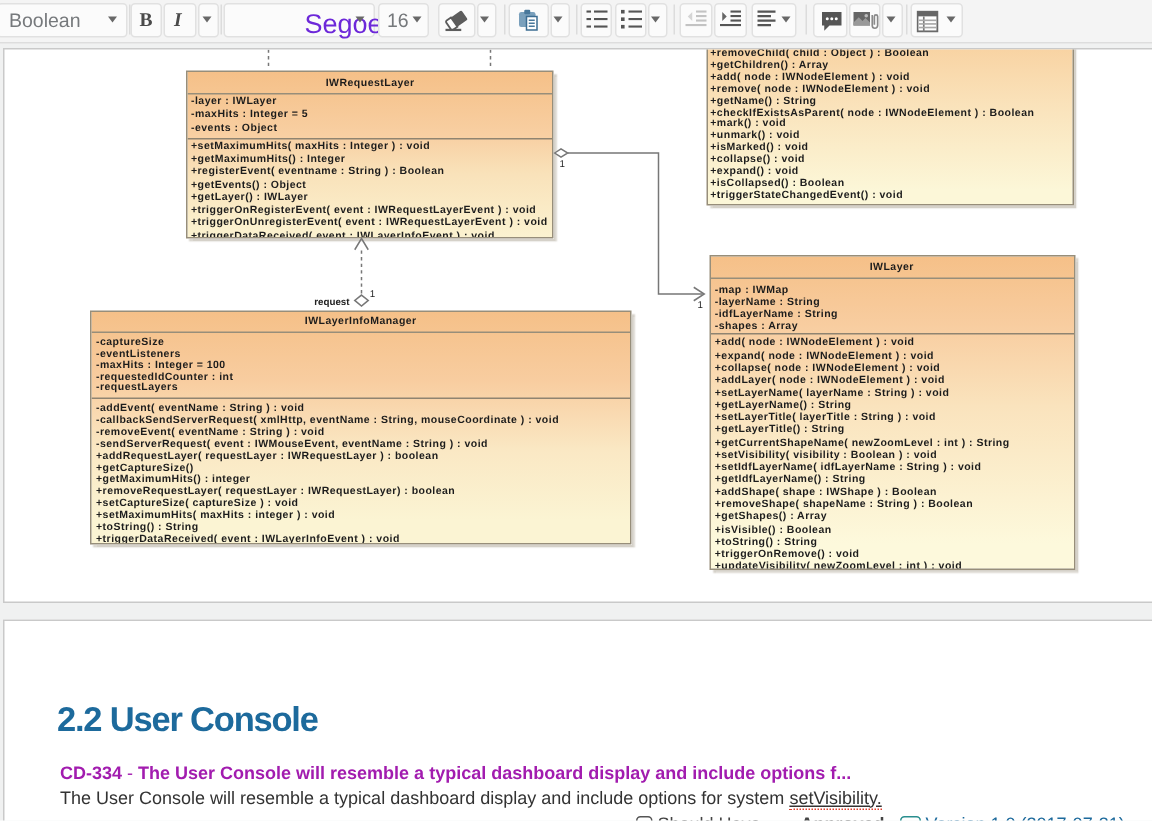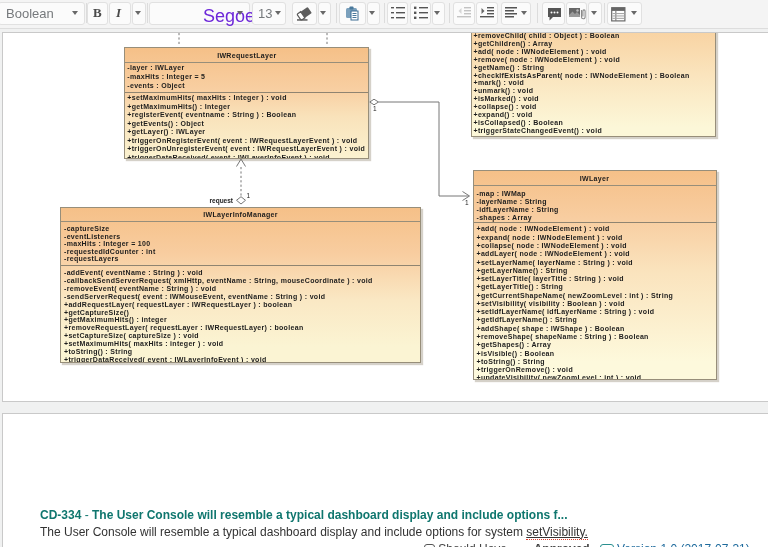--- a/index.html
+++ b/index.html
@@ -31,21 +31,21 @@
   <div class="btn" style="left:109px;width:22px;"></div>
   <span style="position:absolute;left:116px;top:5px;font-size:13px;font-weight:bold;font-style:italic;color:#4a4a4a;font-family:'Liberation Serif',serif;">I</span>
   <div class="btn" style="left:132px;width:14px;"></div>
   <div class="caret" style="left:135px;top:11px;"></div>
   <div class="sep" style="left:147px;"></div>
 
   <div class="btn" style="left:149px;width:101px;"></div>
   <span style="position:absolute;left:156px;top:6px;font-size:18px;color:#6d28d9;margin-left:47px;">Segoe UI</span>
   <div class="caret" style="left:237px;top:11px;"></div>
   <div class="btn" style="left:252px;width:34px;"></div>
-  <span style="position:absolute;left:258px;top:6px;font-size:13px;color:#76797c;">13</span>
+  <span style="position:absolute;left:258px;top:6px;font-size:13px;color:#76797c;">16</span>
   <div class="caret" style="left:275px;top:11px;"></div>
 
   <div class="btn" style="left:292px;width:25px;"></div>
   <svg style="position:absolute;left:296px;top:5px;" width="17" height="17" viewBox="0 0 17 17">
     <g transform="rotate(-35 8 8)">
       <rect x="1.5" y="5" width="13" height="7.5" rx="1" fill="#5d5d5d"></rect>
       <path d="M2.5 5 h3.5 v7.5 h-3.5 a1 1 0 0 1 -1-1 v-5.5 a1 1 0 0 1 1-1 Z" fill="#fff" stroke="#5d5d5d" stroke-width="1.2"></path>
     </g>
     <rect x="1" y="14.2" width="10.5" height="1.5" fill="#5d5d5d"></rect>
   </svg>
@@ -252,21 +252,22 @@
 
     <path d="M366.8 69 L371 66.2 L375.5 69 L371 71.8 Z" fill="#fff" stroke="#777" stroke-width="1"></path>
     <path d="M375.5 69 L436 69 L436 163 L465.5 163" fill="none" stroke="#777" stroke-width="1"></path>
     <path d="M459.5 158.5 L466.5 163 L459.5 167.5" fill="none" stroke="#777" stroke-width="1"></path>
     <text x="370" y="78" font-size="6.5" fill="#222">1</text>
     <text x="462" y="172" font-size="6.5" fill="#222">1</text>
   </svg>
 </div>
 
 <div class="card" id="card2">
-  <div style="position:absolute;left:37px;top:93.5px;font-size:12px;font-weight:bold;color:#0f766e;">CD-334 <span style="font-weight:normal;">-</span> The User Console will resemble a typical dashboard display and include options f...</div>
+  <div style="position:absolute;left:35px;top:52px;font-size:23px;font-weight:bold;color:#1d6a9c;letter-spacing:-0.8px;">2.2 User Console</div>
+  <div style="position:absolute;left:37px;top:93.5px;font-size:12px;font-weight:bold;color:#a21caf;">CD-334 <span style="font-weight:normal;">-</span> The User Console will resemble a typical dashboard display and include options f...</div>
   <div style="position:absolute;left:37px;top:110.5px;font-size:12px;color:#333;">The User Console will resemble a typical dashboard display and include options for system <span style="text-decoration:underline;border-bottom:1px dotted #e03e2d;">setVisibility.</span></div>
   <div style="position:absolute;left:421px;top:127.5px;font-size:12px;color:#444;">
     <span style="display:inline-block;width:11px;height:11px;border:1.5px solid #555;border-radius:3px;box-sizing:border-box;vertical-align:-2px;"></span>
     Should Have&nbsp;&nbsp;&nbsp;
     <span style="color:#1ca05c;font-size:10px;">▲</span>
     <b>Approved</b>&nbsp;&nbsp;
     <span style="display:inline-block;width:14px;height:11px;border:1.5px solid #2a8f8f;border-radius:3px;box-sizing:border-box;vertical-align:-2px;"></span>
     <span style="color:#1d6a9c;">Version 1.0 (2017-07-31)</span>
   </div>
 </div>

